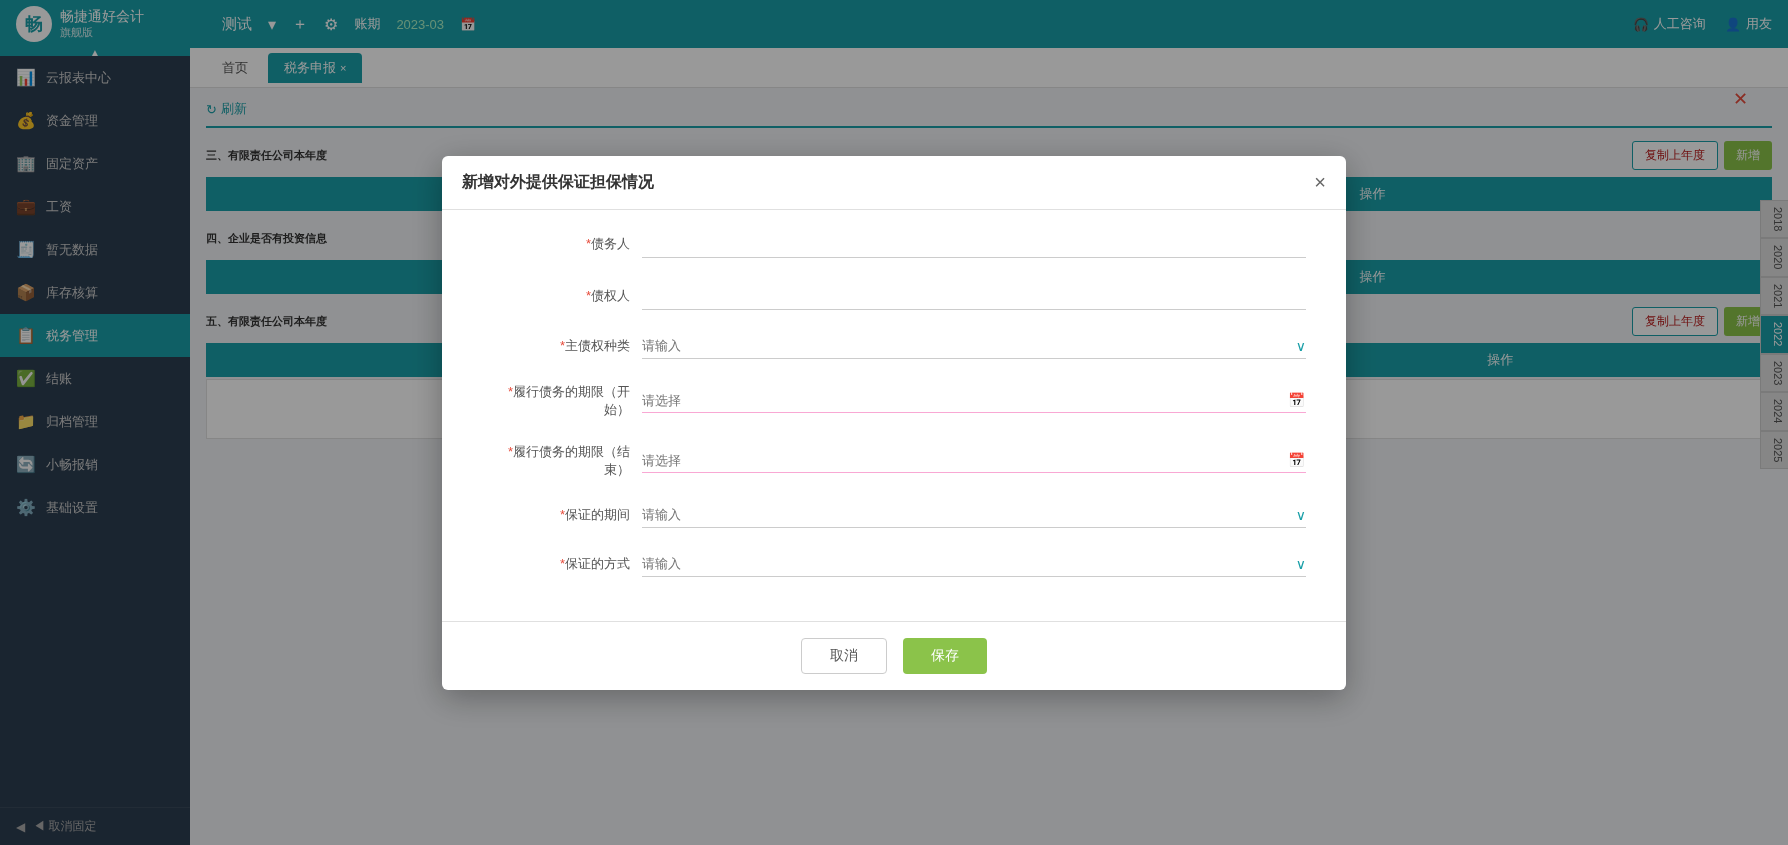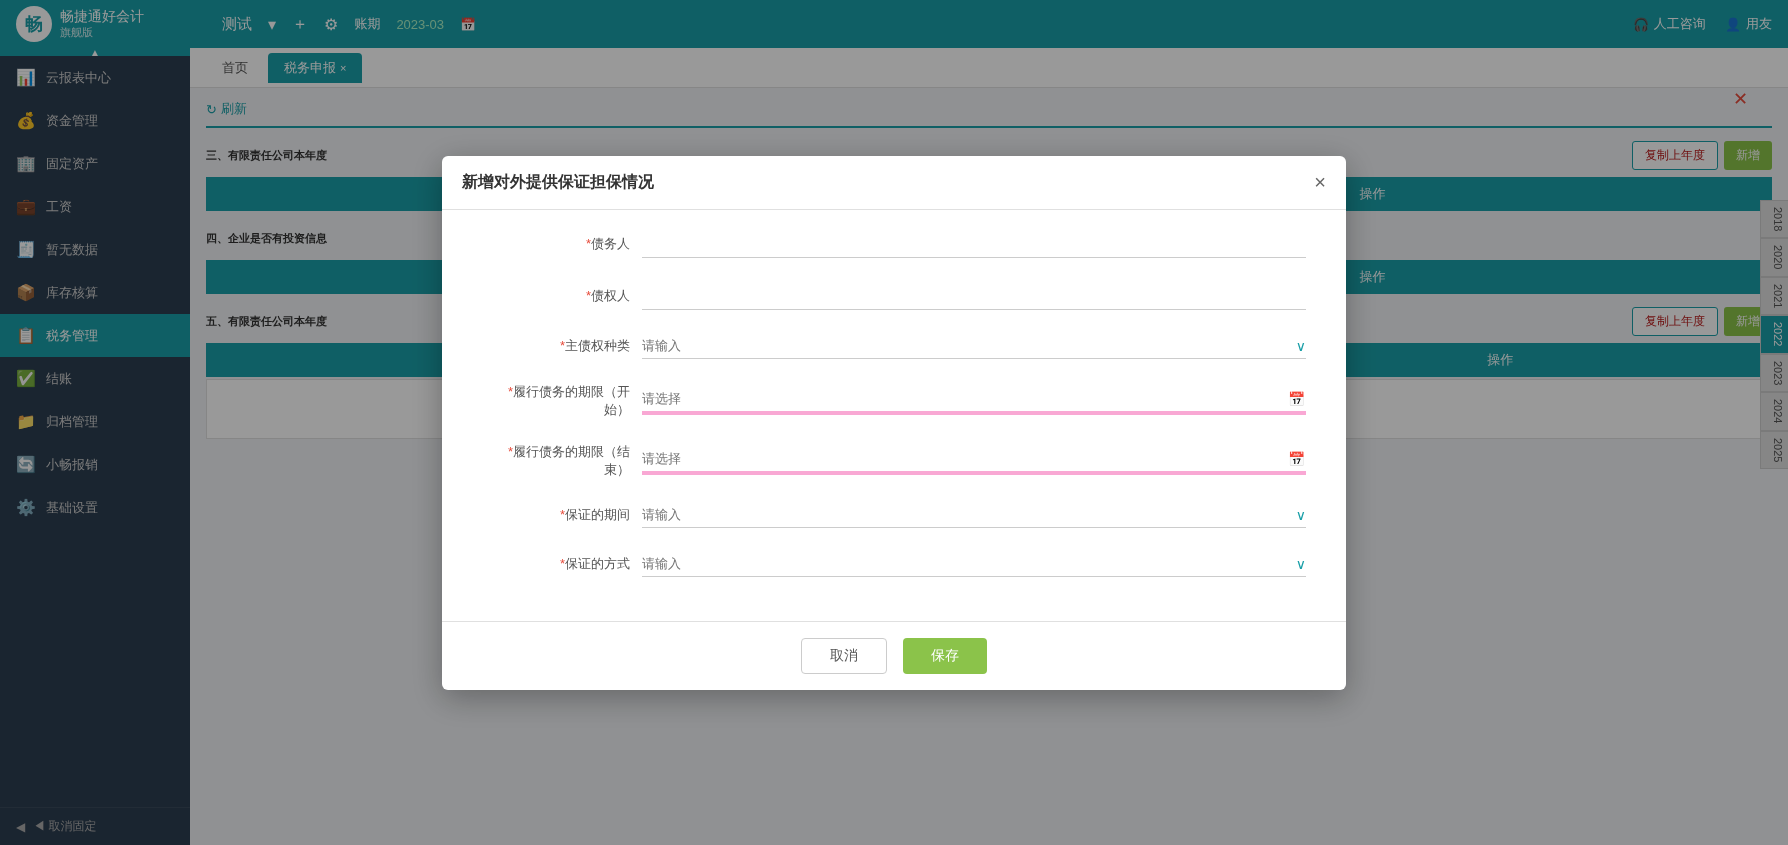--- a/index.html
+++ b/index.html
@@ -265,21 +265,21 @@
       border: none;
       outline: none;
       font-size: 13px;
       color: #aaa;
     }
     .form-select-arrow { color: #1a9fa8; font-size: 14px; cursor: pointer; }
     .form-date-wrap {
       flex: 1;
       display: flex;
       align-items: center;
-      border-bottom: 4px solid #f9a8d4;
+      border-bottom: 1px solid #f9a8d4;
       padding: 4px 0;
     }
     .form-date-input {
       flex: 1;
       border: none;
       outline: none;
       font-size: 13px;
       color: #aaa;
     }
     .form-date-icon { color: #1a9fa8; font-size: 14px; cursor: pointer; }

